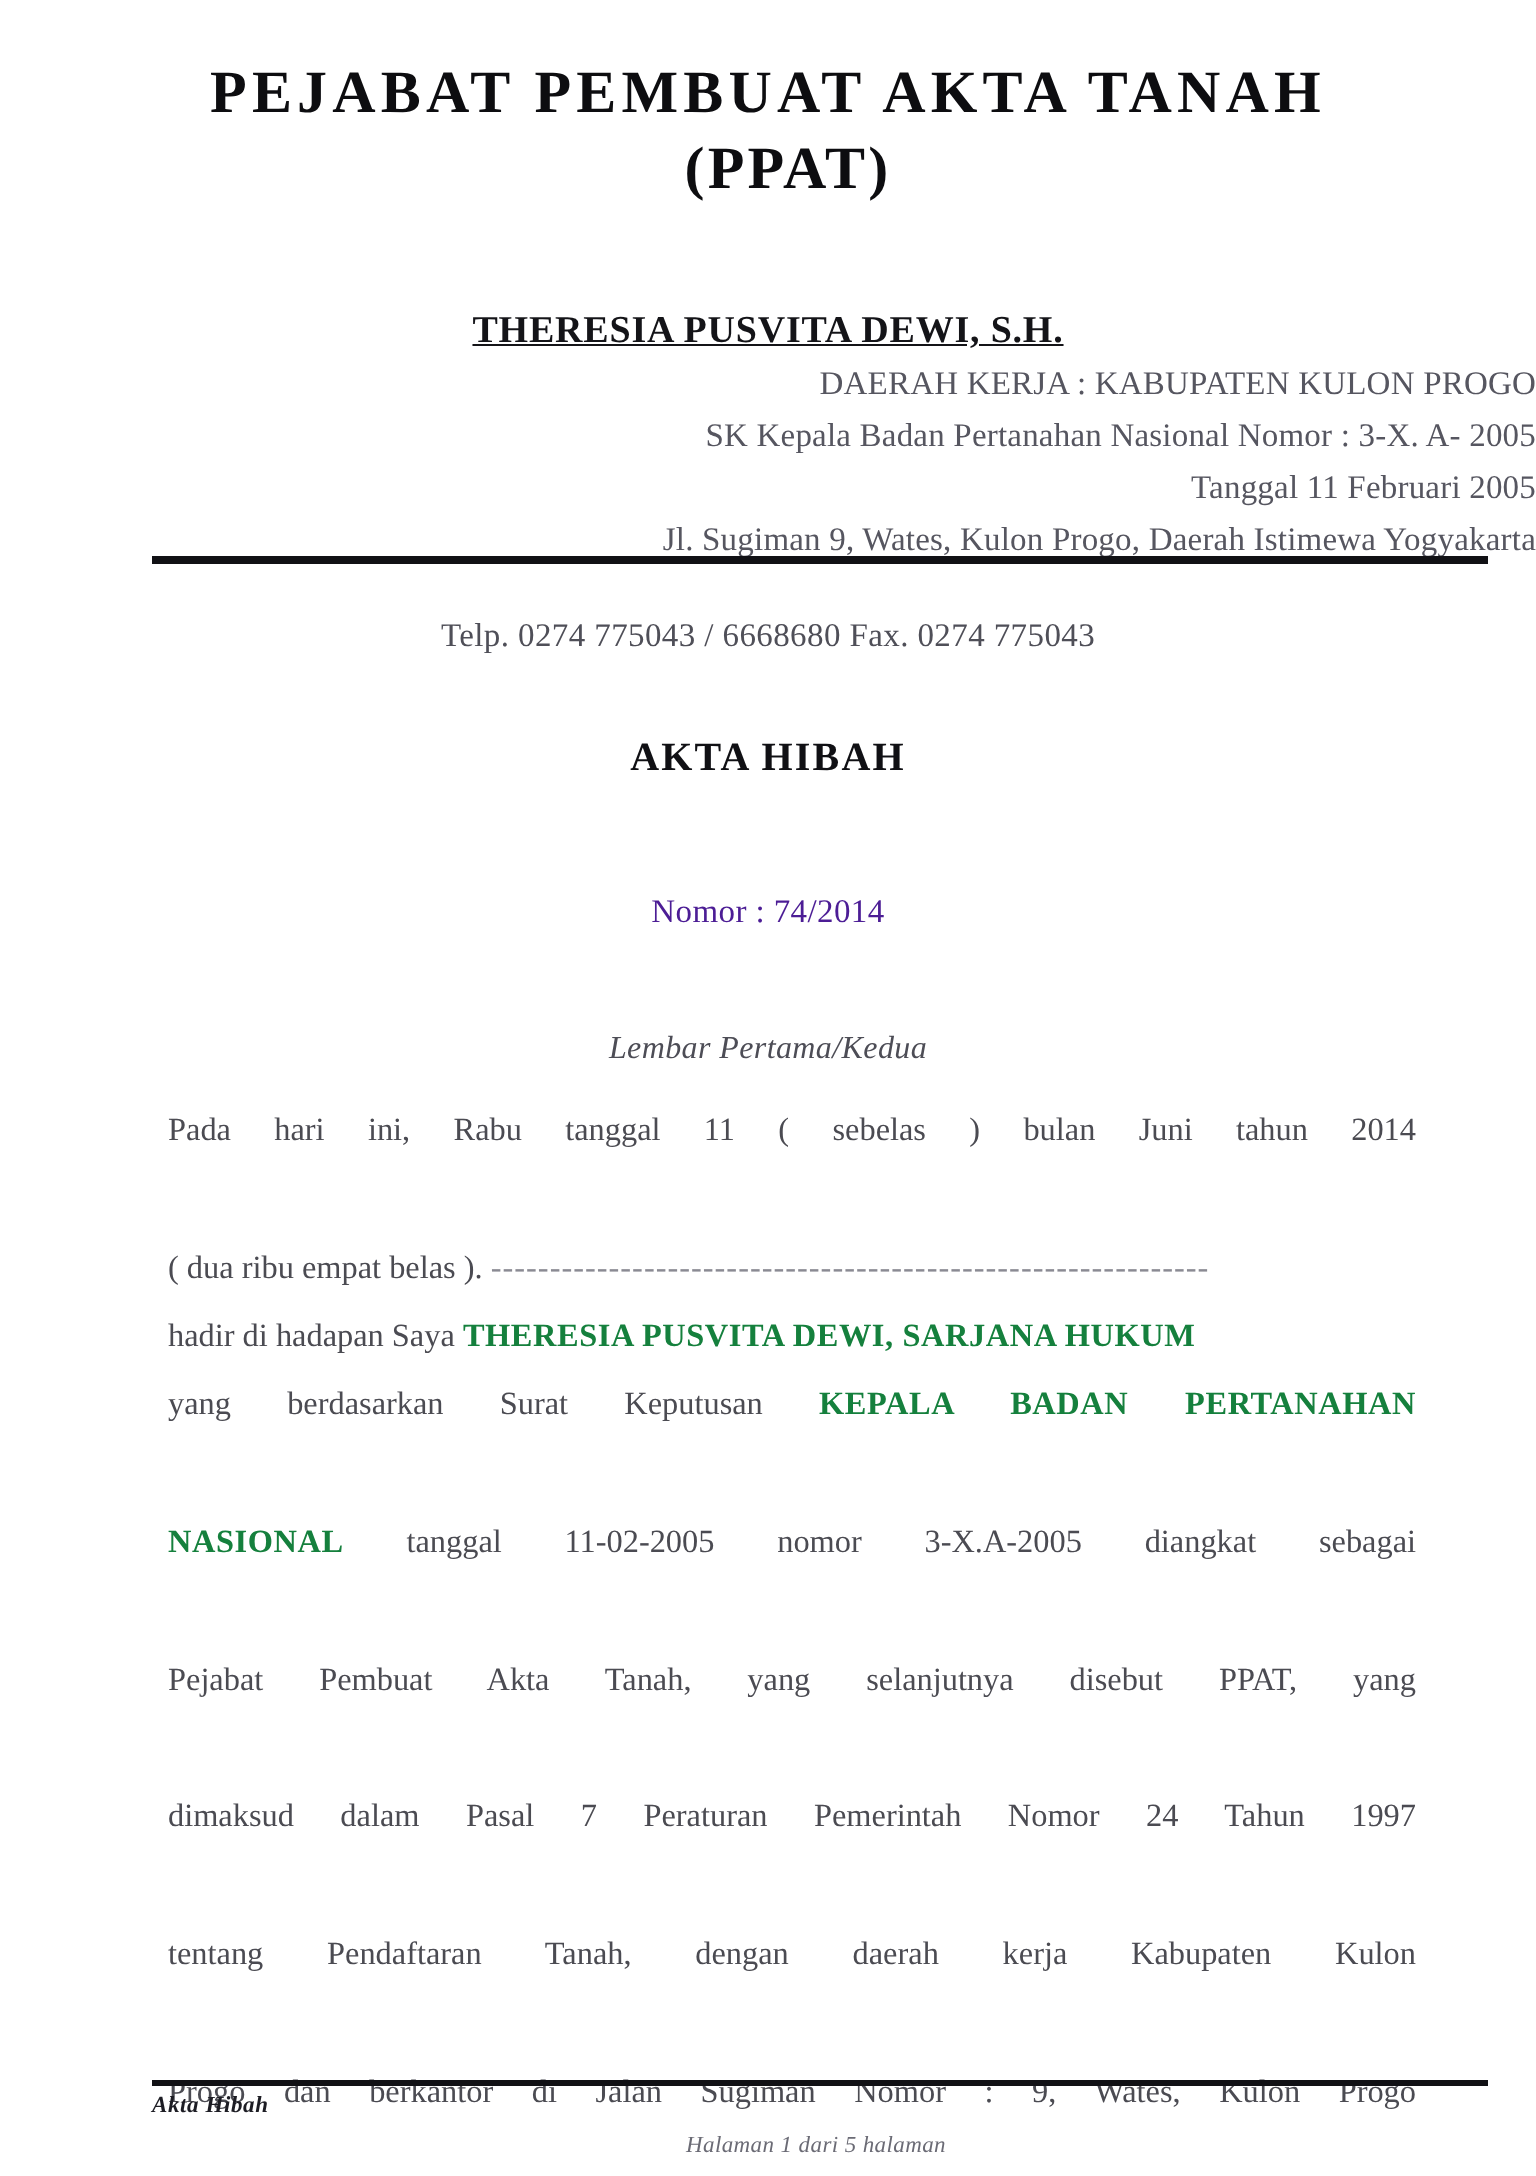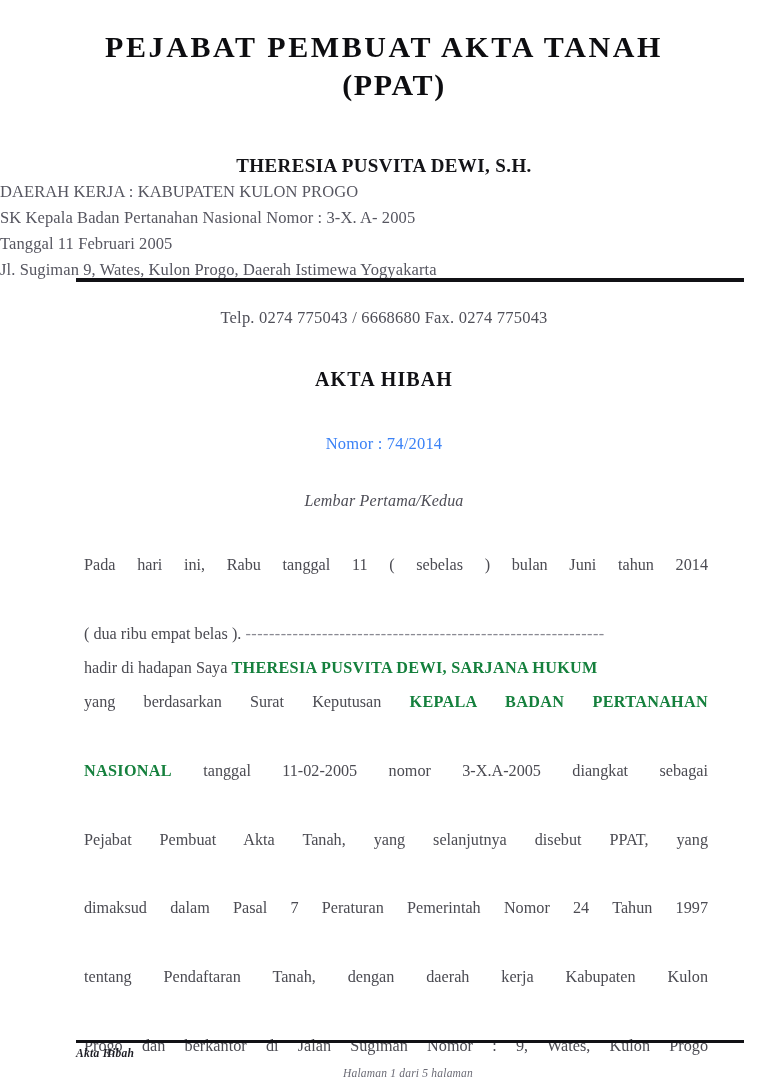--- a/index.html
+++ b/index.html
@@ -44,23 +44,24 @@
   }
 
   .notary-name {
     text-align: center;
     font-weight: bold;
     font-size: 19px;
     letter-spacing: 0.4px;
     color: #141418;
     margin: 0;
     padding-top: 38px;
+    text-decoration: underline;
   }
   .header-line {
-    text-align: left;
+    text-align: right;
     font-size: 16.5px;
     color: #565660;
     line-height: 1.45;
     margin: 0;
     padding-top: 2px;
     letter-spacing: 0.1px;
   }
   .header-line.first { padding-top: 3px; }
 
   
@@ -90,22 +91,22 @@
   .akta-title {
     font-size: 20px;
     font-weight: bold;
     color: #101014;
     letter-spacing: 1.1px;
     margin: 0;
     padding-top: 40px;
   }
   .nomor {
     font-size: 16.5px;
-    color: #3b82f6;
-    margin: 0;
+    color: #4c1d95;
+    margin: 12px;
     padding-top: 43px;
     letter-spacing: 0.2px;
   }
   .lembar {
     font-size: 16px;
     font-style: italic;
     color: #4d4d56;
     margin: 0;
     padding-top: 38px;
     letter-spacing: 0.2px;

